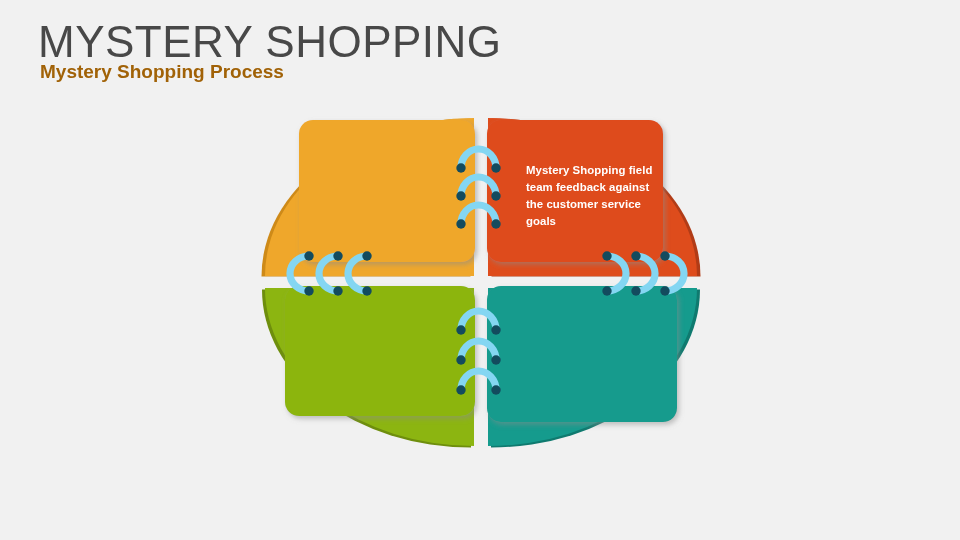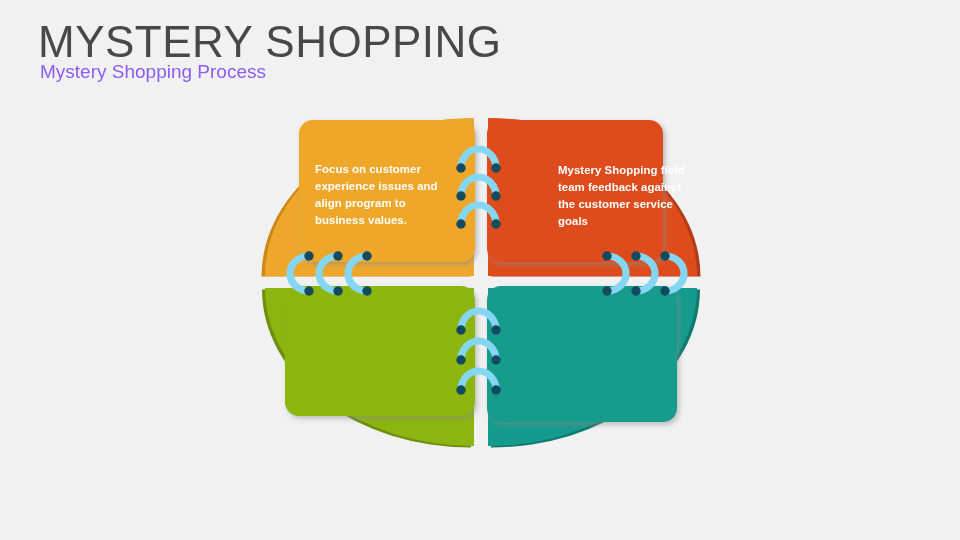--- a/index.html
+++ b/index.html
@@ -33,22 +33,22 @@
     color: #484848;
     line-height: 1.2;
     white-space: nowrap;
     text-align: center;
   }
   #subtitle {
     position: absolute;
     left: 40px;
     top: 60px;
     font-size: 19px;
-    font-weight: normal;
-    color: #8b5cf6;
+    font-weight: bold;
+    color: #a16207;
     line-height: 1.3;
     white-space: nowrap;
   }
 
   
   #diagram {
     position: absolute;
     left: 255px;
     top: 108px;
     width: 470px;
@@ -68,21 +68,21 @@
     position: absolute;
     color: #FFFFFF;
     font-size: 11.4px;
     font-weight: bold;
     line-height: 1.50;
     letter-spacing: 0.05px;
     z-index: 5;
     pointer-events: none;
   }
   #text-tl { left: 60px;  top: 53px;  width: 136px; }
-  #text-tr { left: 271px; top: 54px;  width: 140px; margin-left: 32px; }
+  #text-tr { left: 271px; top: 54px;  width: 140px; }
   #text-bl { left: 47px;  top: 207px; width: 148px; }
   #text-br { left: 259px; top: 198px; width: 148px; }
 </style>
 </head>
 <body>
 
 <div id="slide">
 
   <div id="title">MYSTERY SHOPPING</div>
   <div id="subtitle">Mystery Shopping Process</div>
@@ -168,17 +168,16 @@
         <use href="#ring-c-right" x="90" y="148"></use>
       </g>
 
       <g>
         <use href="#ring-c-left" x="352" y="148"></use>
         <use href="#ring-c-left" x="381" y="148"></use>
         <use href="#ring-c-left" x="410" y="148"></use>
       </g>
     </svg>
 
-    <div class="qtext" id="text-tl">Focus on customer experience issues and align program to business values.</div>
     <div class="qtext" id="text-tr">Mystery Shopping field team feedback against the customer service goals</div>
 
   </div>
 </div>
 
 </body></html>

